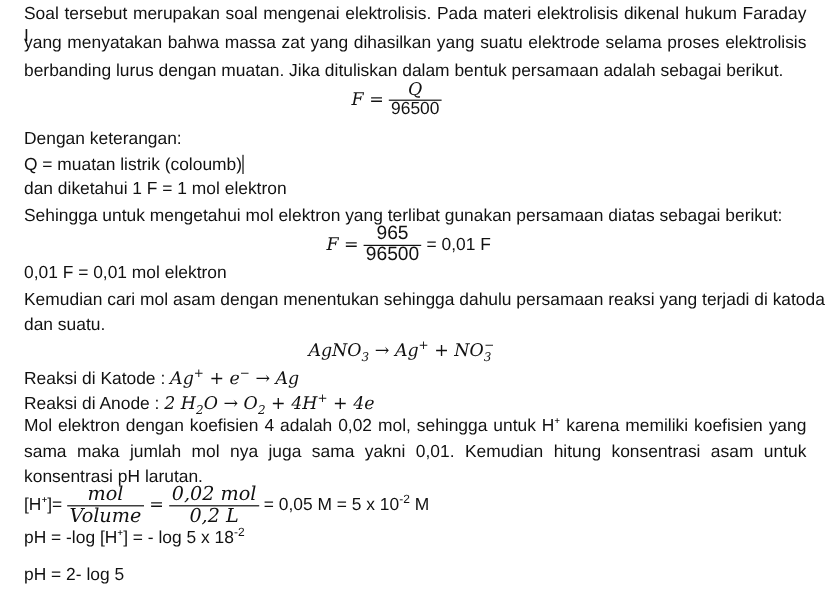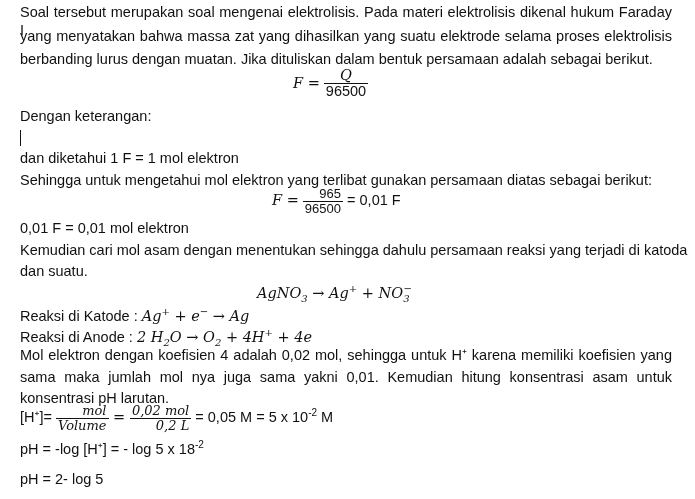--- a/index.html
+++ b/index.html
@@ -6,21 +6,21 @@
   body {
     width: 695px; height: 499px; overflow: hidden; position: relative;
     font-family: "Liberation Sans", sans-serif; font-size: 14.5px; color: #111;
   }
   .line { position: absolute; left: 20px; white-space: nowrap; line-height: 18px; }
   .just { width: 652px; text-align: justify; text-align-last: justify; white-space: normal; }
   .math { font-family: "DejaVu Serif", "Liberation Serif", serif; font-style: italic; }
   .frac { display: inline-block; vertical-align: middle; text-align: center; }
   .frac .num, .frac .den { display: block; line-height: 1.05; padding: 0 2px; }
   .frac .num { border-bottom: 1px solid #111; }
-  .small { font-size: 13px; text-align: right; }
+  .small { font-size: 16px; }
   .center { position: absolute; white-space: nowrap; }
   sub, sup { font-size: 10px; }
   .cursor { display: inline-block; width: 1px; height: 16px; background: #111; vertical-align: -3px; }
 </style>
 </head>
 <body>
 
 <div>
   <div class="line just" style="top:3px">Soal tersebut merupakan soal mengenai elektrolisis. Pada materi elektrolisis dikenal hukum Faraday I</div>
   <div class="line just" style="top:27px">yang menyatakan bahwa massa zat yang dihasilkan yang suatu elektrode selama proses elektrolisis</div>
@@ -28,21 +28,21 @@
 
   <div class="center" style="left:293px; top:68px">
     <span class="math">F =</span>
     <span class="frac">
       <span class="num math">Q</span>
       <span class="den">96500</span>
     </span>
   </div>
 
   <div class="line" style="top:107px">Dengan keterangan:</div>
-  <div class="line" style="top:129px"><span class="cursor"></span></div>
+  <div class="line" style="top:129px"><span>Q = muatan listrik (coloumb)</span><span class="cursor"></span></div>
   <div class="line" style="top:149px">dan diketahui 1 F = 1 mol elektron</div>
   <div class="line" style="top:171px">Sehingga untuk mengetahui mol elektron yang terlibat gunakan persamaan diatas sebagai berikut:</div>
 
   <div class="center" style="left:272px; top:187px">
     <span class="math">F =</span>
     <span class="frac small">
       <span class="num">965</span>
       <span class="den">96500</span>
     </span>
     <span>= 0,01 F</span>

